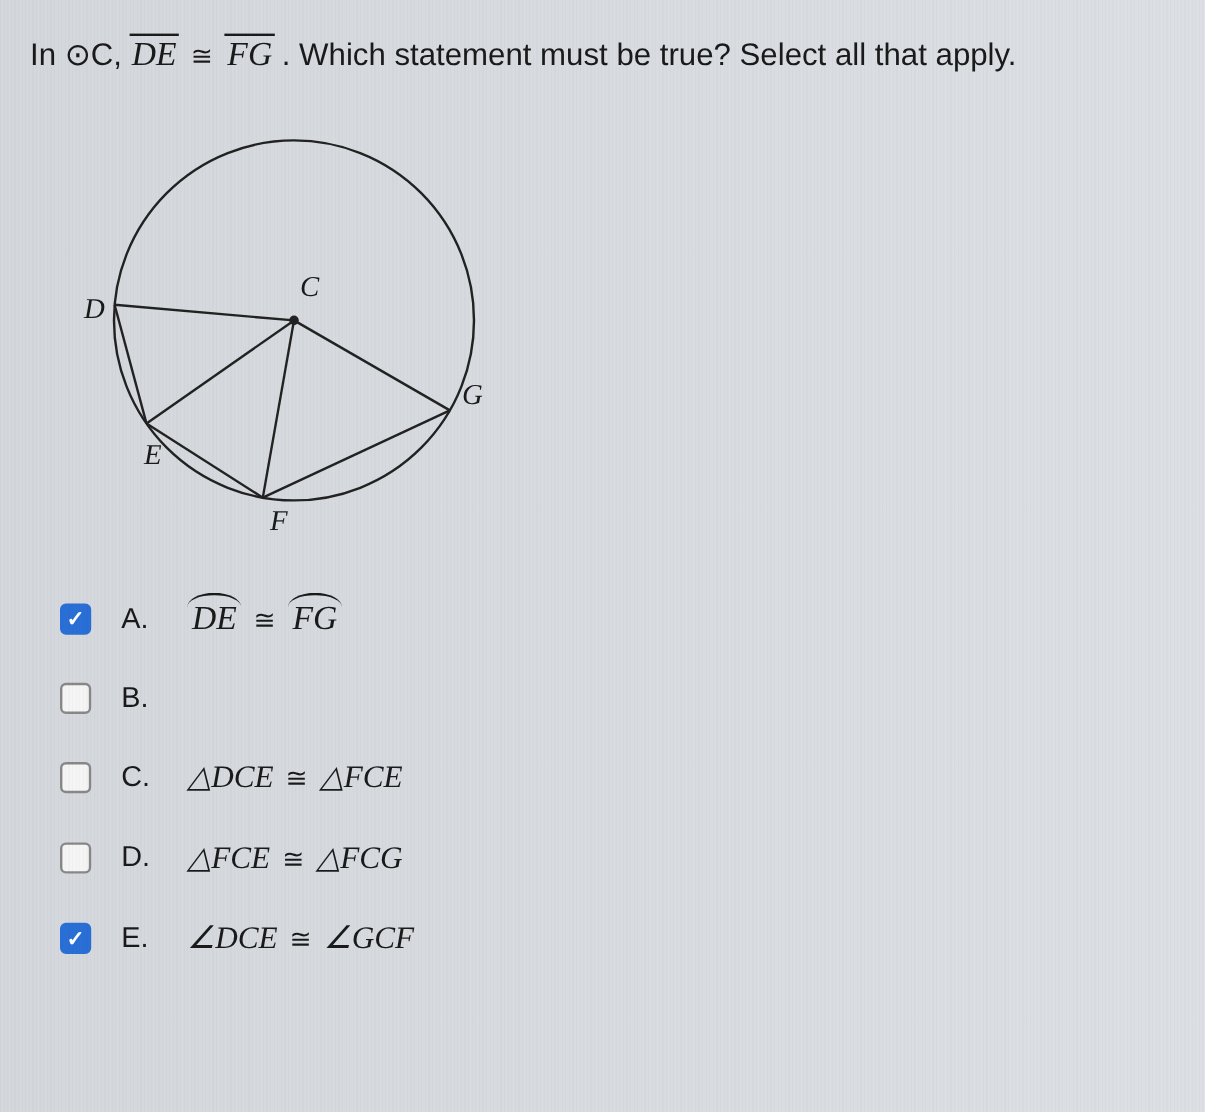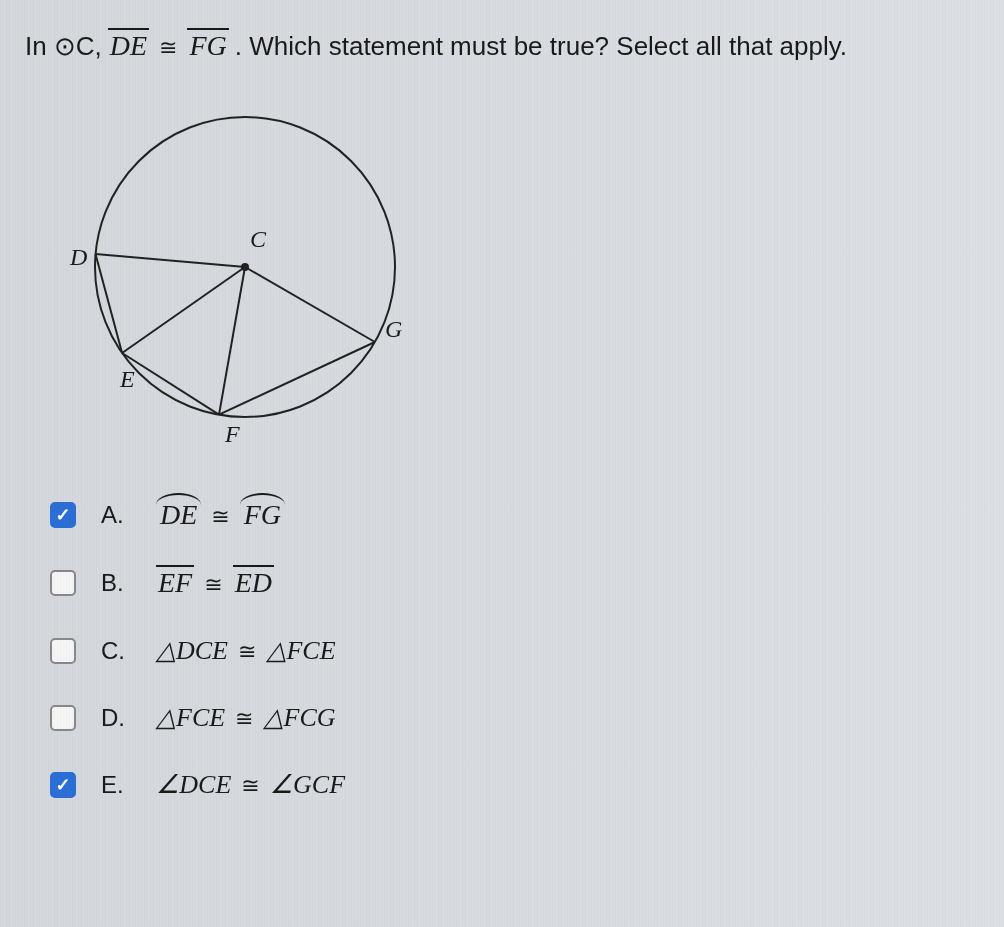--- a/index.html
+++ b/index.html
@@ -166,25 +166,20 @@
     <span class="opt-content">
       <span class="math-arc">DE</span>
       <span class="cong">≅</span>
       <span class="math-arc">FG</span>
     </span>
   </div>
 
   <div class="option-row">
     <div class="checkbox"></div>
     <span class="opt-letter">B.</span>
-    <span class="opt-content">
-      <span class="math-seg">EF</span>
-      <span class="cong">≅</span>
-      <span class="math-seg">ED</span>
-    </span>
   </div>
 
   <div class="option-row">
     <div class="checkbox"></div>
     <span class="opt-letter">C.</span>
     <span class="opt-content">
       <span class="plain-math">△DCE</span>
       <span class="cong">≅</span>
       <span class="plain-math">△FCE</span>
     </span>

